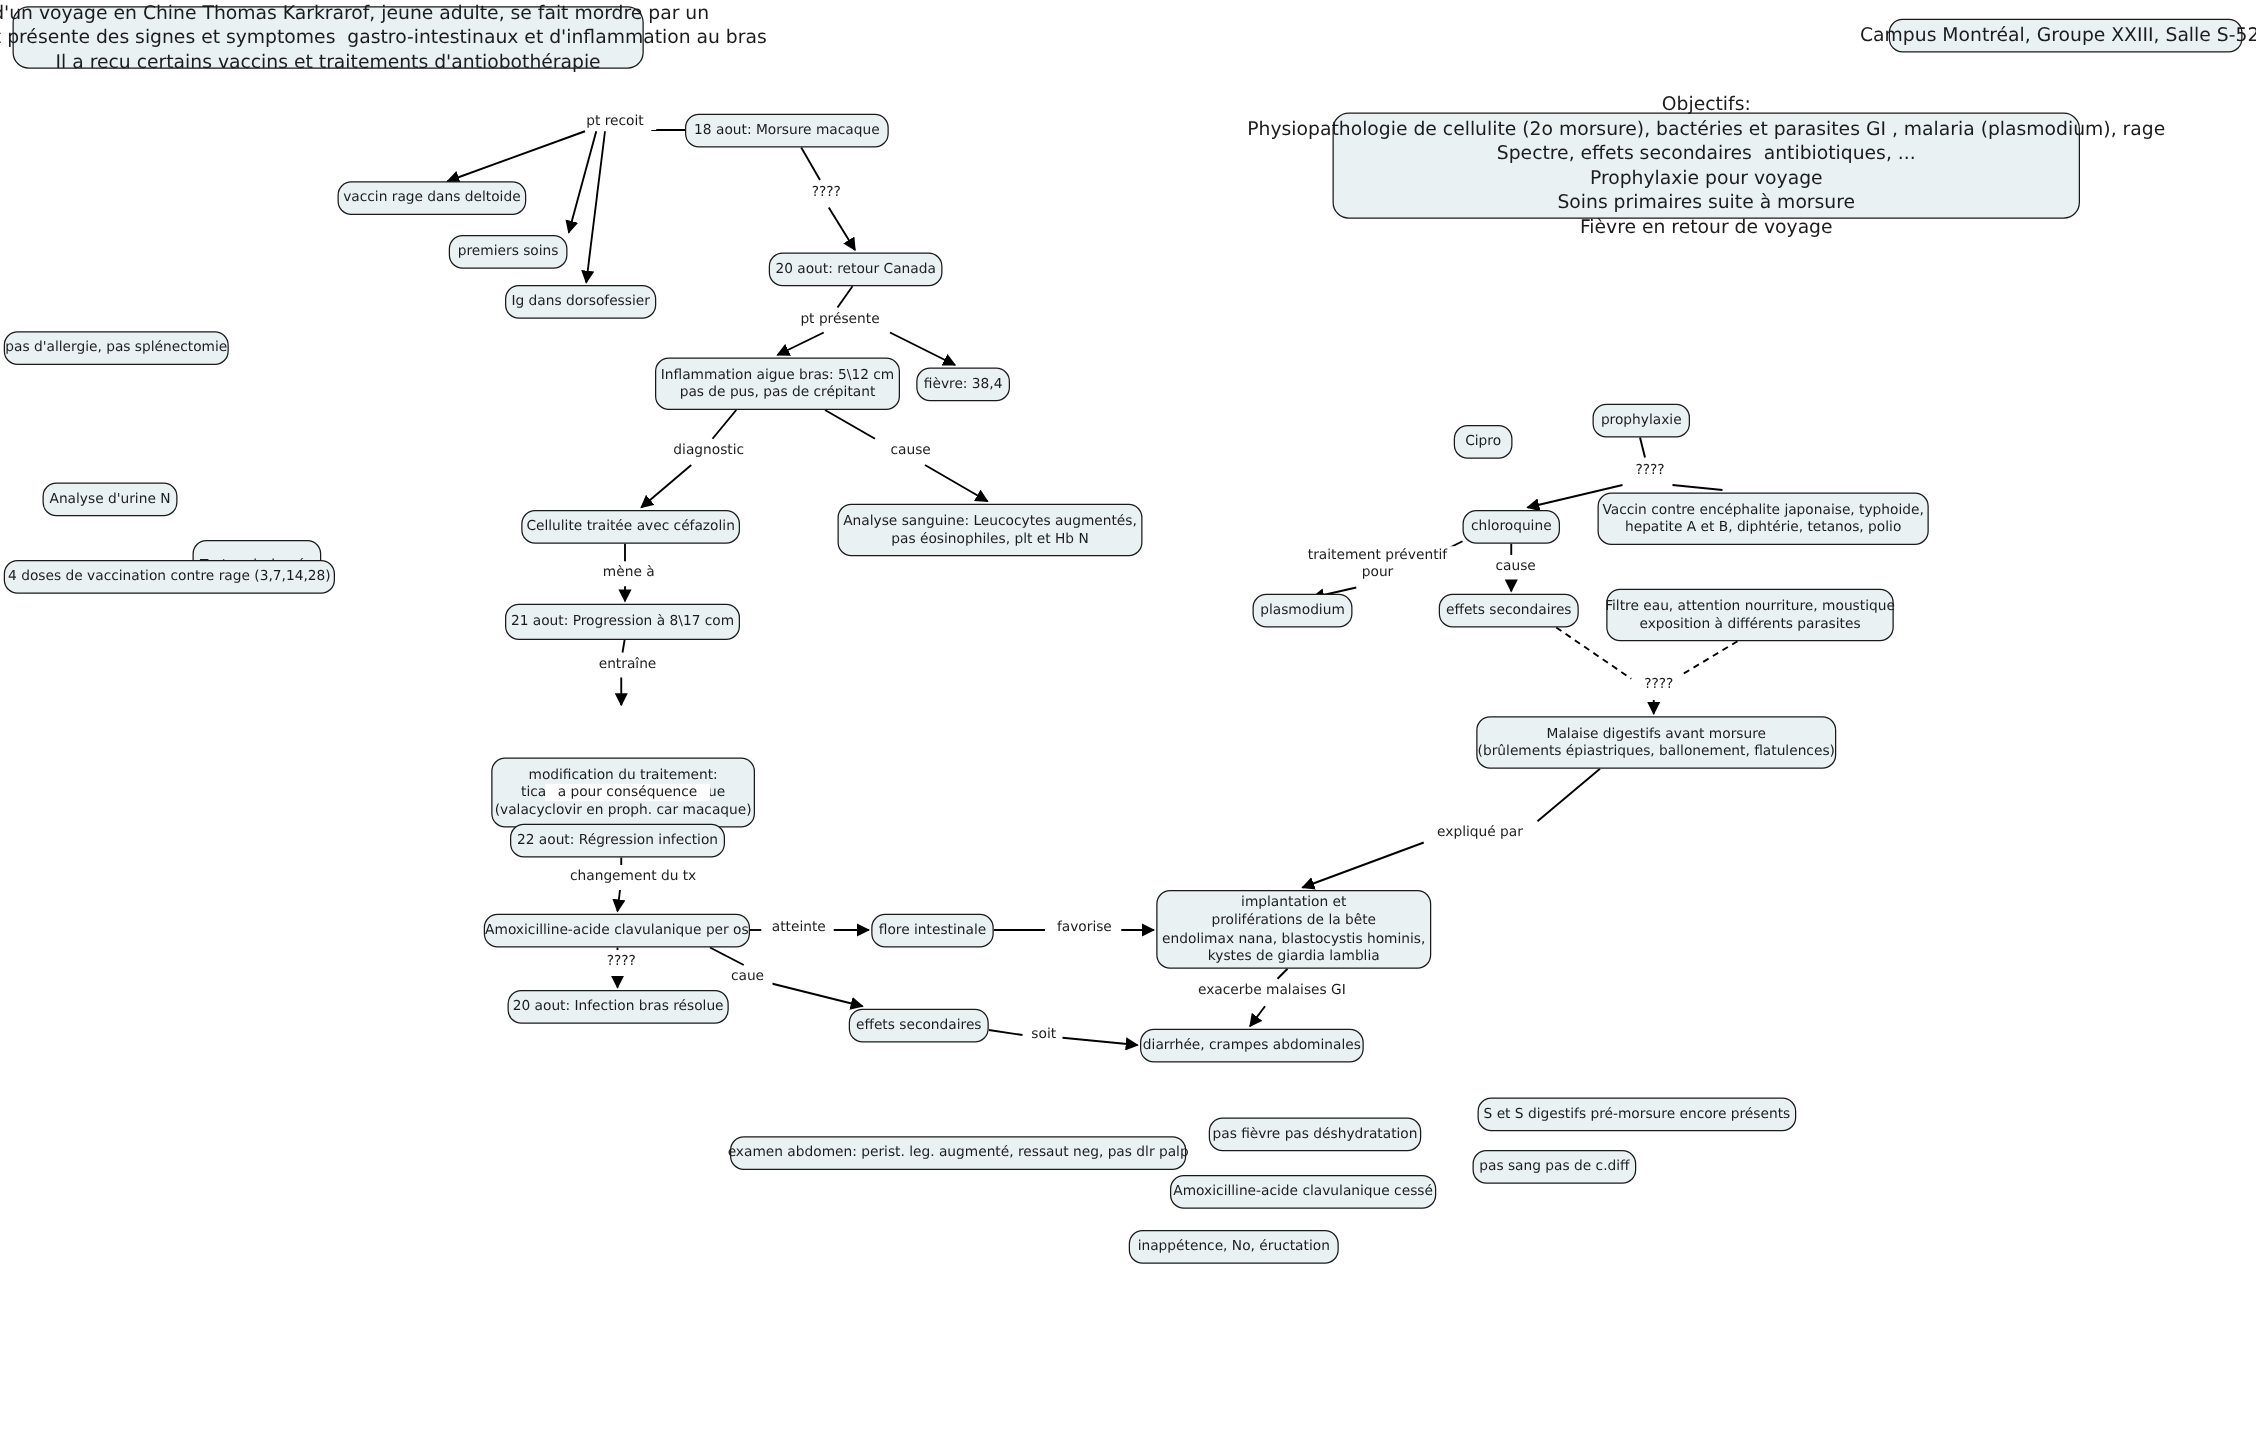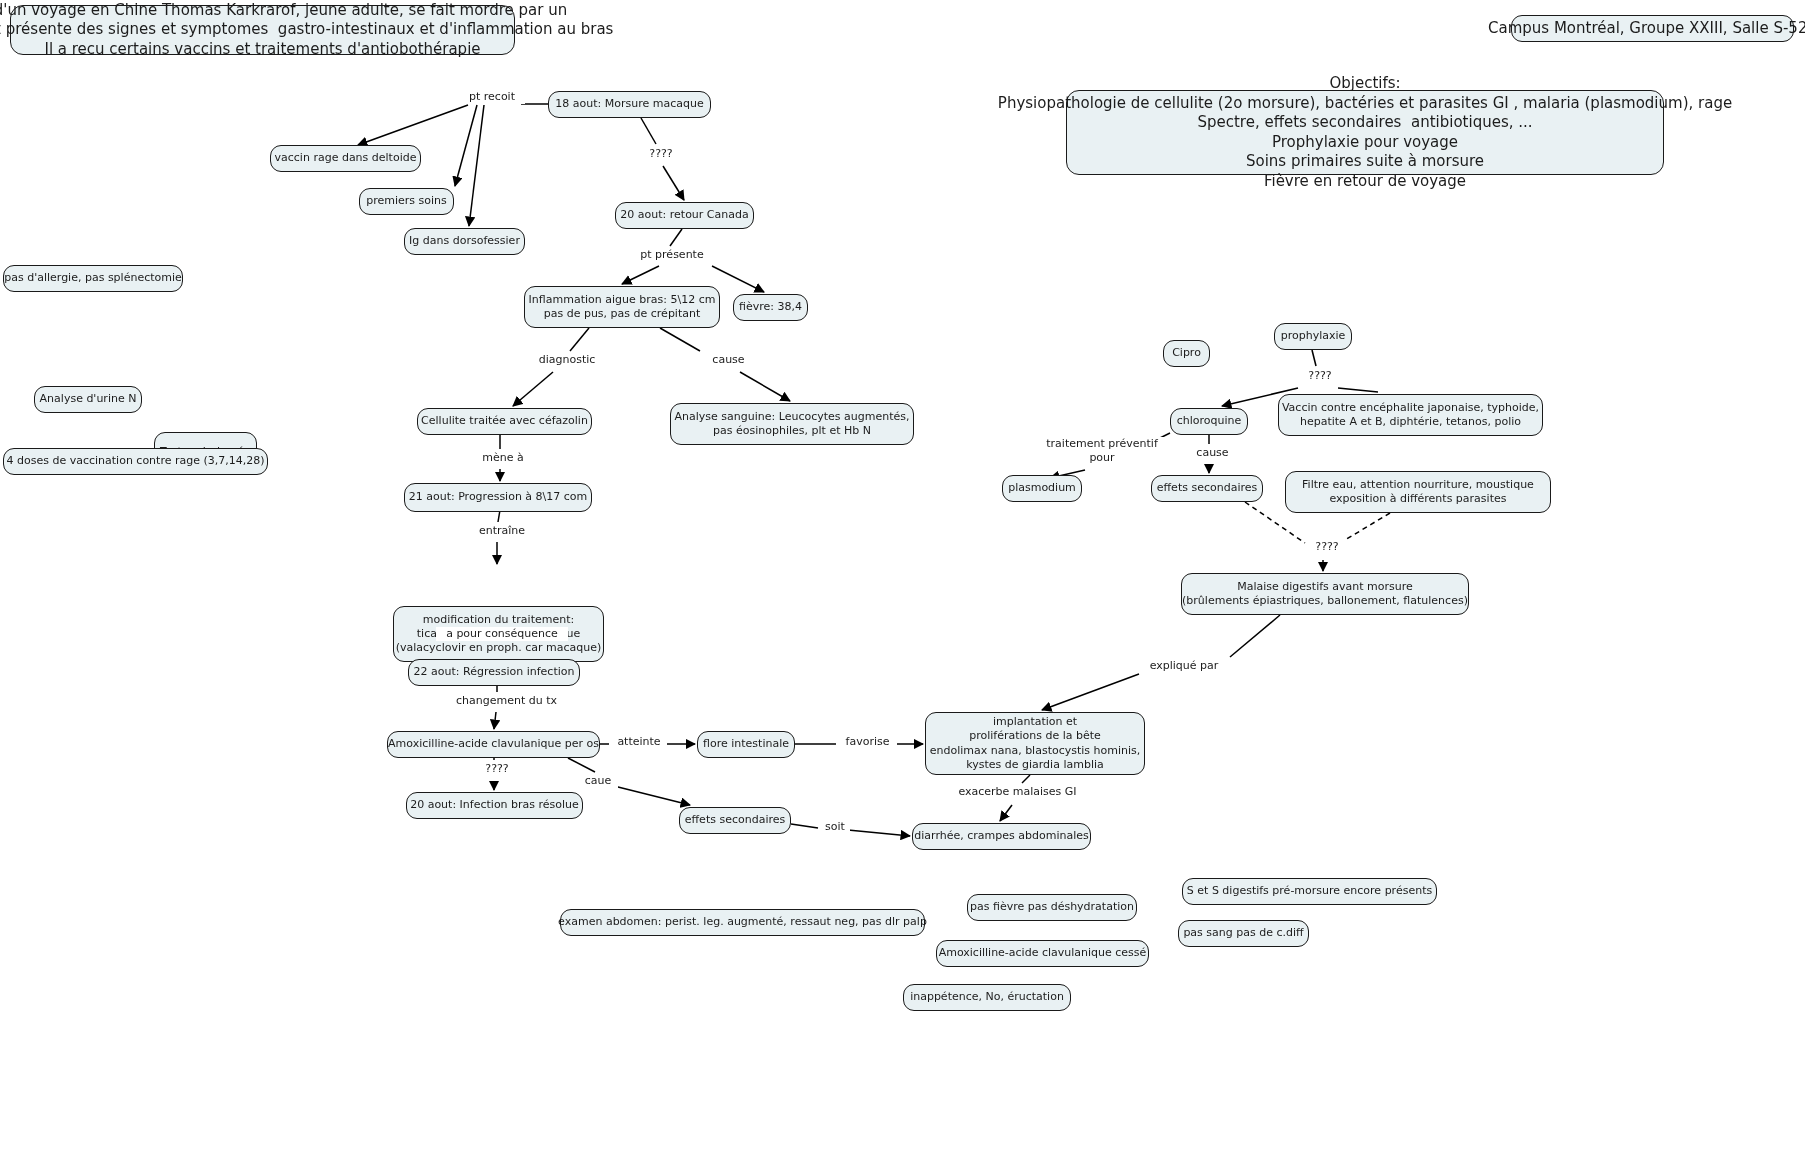--- a/index.html
+++ b/index.html
@@ -204,29 +204,29 @@
 endolimax nana, blastocystis hominis,
 kystes de giardia lamblia</div>
     <div class="node" style="left: 912px; top: 823px; width: 179px; height: 27px;">diarrhée, crampes abdominales</div>
     <div class="node" style="left: 1163px; top: 340px; width: 47px; height: 27px;">Cipro</div>
     <div class="node" style="left: 1274px; top: 323px; width: 78px; height: 27px;">prophylaxie</div>
     <div class="node" style="left: 1170px; top: 408px; width: 78px; height: 27px;">chloroquine</div>
     <div class="node" style="left: 1278px; top: 394px; width: 265px; height: 42px;">Vaccin contre encéphalite japonaise, typhoide,
 hepatite A et B, diphtérie, tetanos, polio</div>
     <div class="node" style="left: 1002px; top: 475px; width: 80px; height: 27px;">plasmodium</div>
     <div class="node" style="left: 1151px; top: 475px; width: 112px; height: 27px;">effets secondaires</div>
-    <div class="node" style="left: 1285px; top: 471px; width: 266px; height: 42px;">Filtre eau, attention nourriture, moustique
+    <div class="node" style="left: 1285px; top: 471px; width: 230px; height: 42px;">Filtre eau, attention nourriture, moustique
 exposition à différents parasites</div>
     <div class="node" style="left: 1181px; top: 573px; width: 288px; height: 42px;">Malaise digestifs avant morsure
 (brûlements épiastriques, ballonement, flatulences)</div>
     <div class="node" style="left: 3px; top: 265px; width: 180px; height: 27px;">pas d'allergie, pas splénectomie</div>
     <div class="node" style="left: 34px; top: 386px; width: 108px; height: 27px;">Analyse d'urine N</div>
     <div class="node" style="left: 154px; top: 386px; width: 103px; height: 41px; margin-top: 46px;">Test malaria nég</div>
     <div class="node" style="left: 3px; top: 448px; width: 265px; height: 27px;">4 doses de vaccination contre rage (3,7,14,28)</div>
-    <div class="node" style="left: 560px; top: 909px; width: 365px; height: 27px;">examen abdomen: perist. leg. augmenté, ressaut neg, pas dlr palp</div>
+    <div class="node" style="left: 584px; top: 909px; width: 365px; height: 27px;">examen abdomen: perist. leg. augmenté, ressaut neg, pas dlr palp</div>
     <div class="node" style="left: 967px; top: 894px; width: 170px; height: 27px;">pas fièvre pas déshydratation</div>
     <div class="node" style="left: 936px; top: 940px; width: 213px; height: 27px;">Amoxicilline-acide clavulanique cessé</div>
     <div class="node" style="left: 903px; top: 984px; width: 168px; height: 27px;">inappétence, No, éructation</div>
     <div class="node" style="left: 1182px; top: 878px; width: 255px; height: 27px;">S et S digestifs pré-morsure encore présents</div>
     <div class="node" style="left: 1178px; top: 920px; width: 131px; height: 27px;">pas sang pas de c.diff</div>
     <div class="edge-label" style="left: 459px; top: 90px; width: 62px;">pt recoit</div>
     <div class="edge-label" style="left: 641px; top: 147px; width: 36px;">????</div>
     <div class="edge-label" style="left: 631px; top: 248px; width: 78px;">pt présente</div>
     <div class="edge-label" style="left: 530px; top: 353px; width: 70px;">diagnostic</div>
     <div class="edge-label" style="left: 704px; top: 353px; width: 45px;">cause</div>

